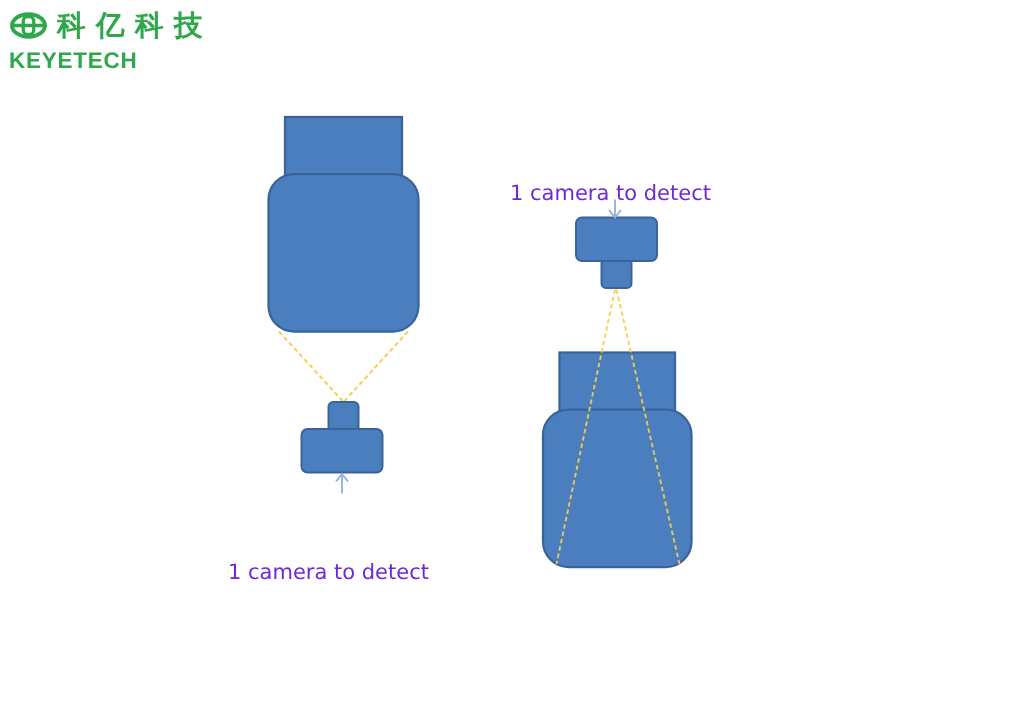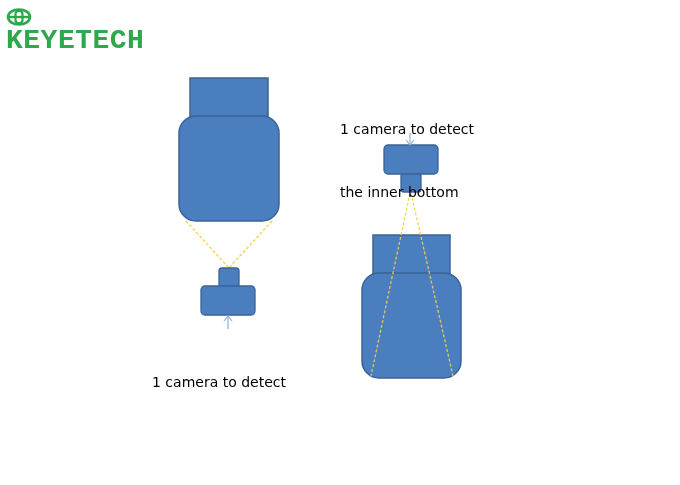--- a/index.html
+++ b/index.html
@@ -1,35 +1,36 @@
 <!DOCTYPE html>
 <html><head>
 <meta charset="utf-8">
 <style>
   html, body { margin:0; padding:0; }
   body { width:680px; height:485px; background:#ffffff; position:relative; overflow:hidden;
          font-family:"DejaVu Sans", sans-serif; }
   .logo { position:absolute; left:6px; top:5px; }
   .logo-top { display:flex; align-items:center; height:24px; }
   .logo-cn { font-family:"DejaVu Sans", sans-serif; font-weight:bold; font-size:19px; letter-spacing:7px; margin-left:6px; line-height:22px; }
-  .logo-en { font-family:Liberation Mono, monospace; font-weight:bold; font-size:28px; letter-spacing:0.5px; line-height:22px; margin-top:1px; }
+  .logo-en { font-family:Liberation Sans, sans-serif; font-weight:bold; font-size:15px; letter-spacing:0.5px; line-height:22px; margin-top:1px; }
   svg.diagram { position:absolute; left:0; top:0; }
-  .label { position:absolute; font-family:"DejaVu Sans", sans-serif; font-size:14px; line-height:21px; color:#000000; white-space:pre; }
+  .label { position:absolute; font-family:"DejaVu Sans", sans-serif; font-size:14px; line-height:21px; color:#6d28d9; white-space:pre; }
   .label span { display:block; }
 </style>
 </head>
 <body>
 
 <div class="logo">
   <div class="logo-top">
     <svg width="26" height="20" viewBox="0 0 26 20">
       <ellipse cx="13" cy="10" rx="11" ry="7.5" fill="none" stroke="#2ea84a" stroke-width="2.6"></ellipse>
       <line x1="2" y1="10" x2="24" y2="10" stroke="#2ea84a" stroke-width="2.4"></line>
       <rect x="9.5" y="4" width="7" height="12" rx="3" fill="none" stroke="#2ea84a" stroke-width="2.2"></rect>
     </svg>
+    <span class="logo-cn" style="color:#2ea84a">科亿科技</span>
   </div>
   <div class="logo-en" style="color:#2ea84a">KEYETECH</div>
 </div>
 
 <svg class="diagram" width="680" height="485" viewBox="0 0 680 485">
 
   <g>
 
     <line x1="186" y1="221" x2="229" y2="268" stroke="#f5cf4a" stroke-width="1.3" stroke-dasharray="3,2"></line>
     <line x1="272" y1="221" x2="229" y2="268" stroke="#f5cf4a" stroke-width="1.3" stroke-dasharray="3,2"></line>
@@ -64,14 +65,13 @@
   </g>
 </svg>
 
 <div class="label" style="left:152px; top:330px;">
   <span>1 camera to detect</span>
   
 </div>
 
 <div class="label" style="left:340px; top:77px;">
   <span>1 camera to detect</span>
-  <span>the inner bottom</span>
 </div>
 
 </body></html>

